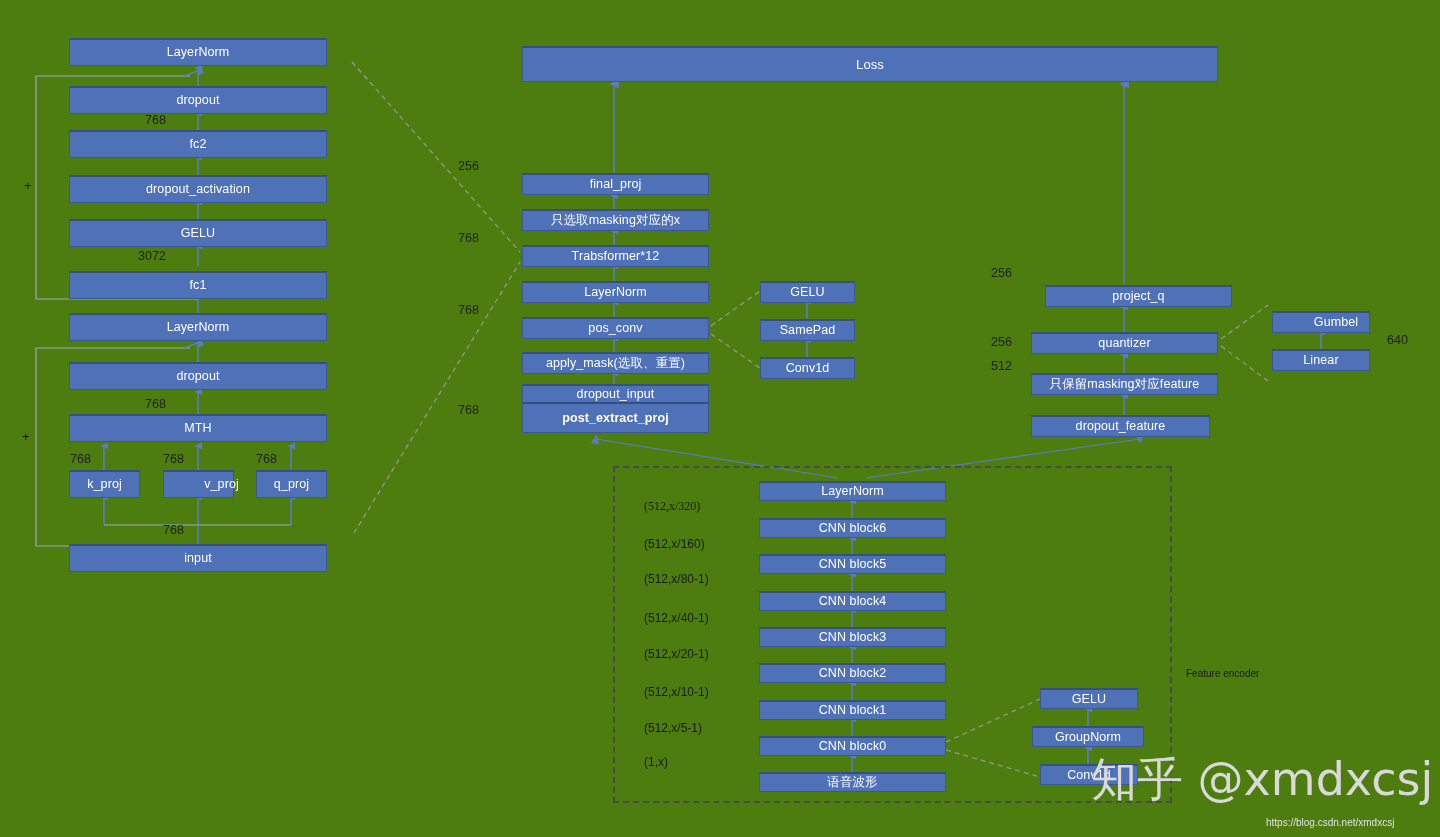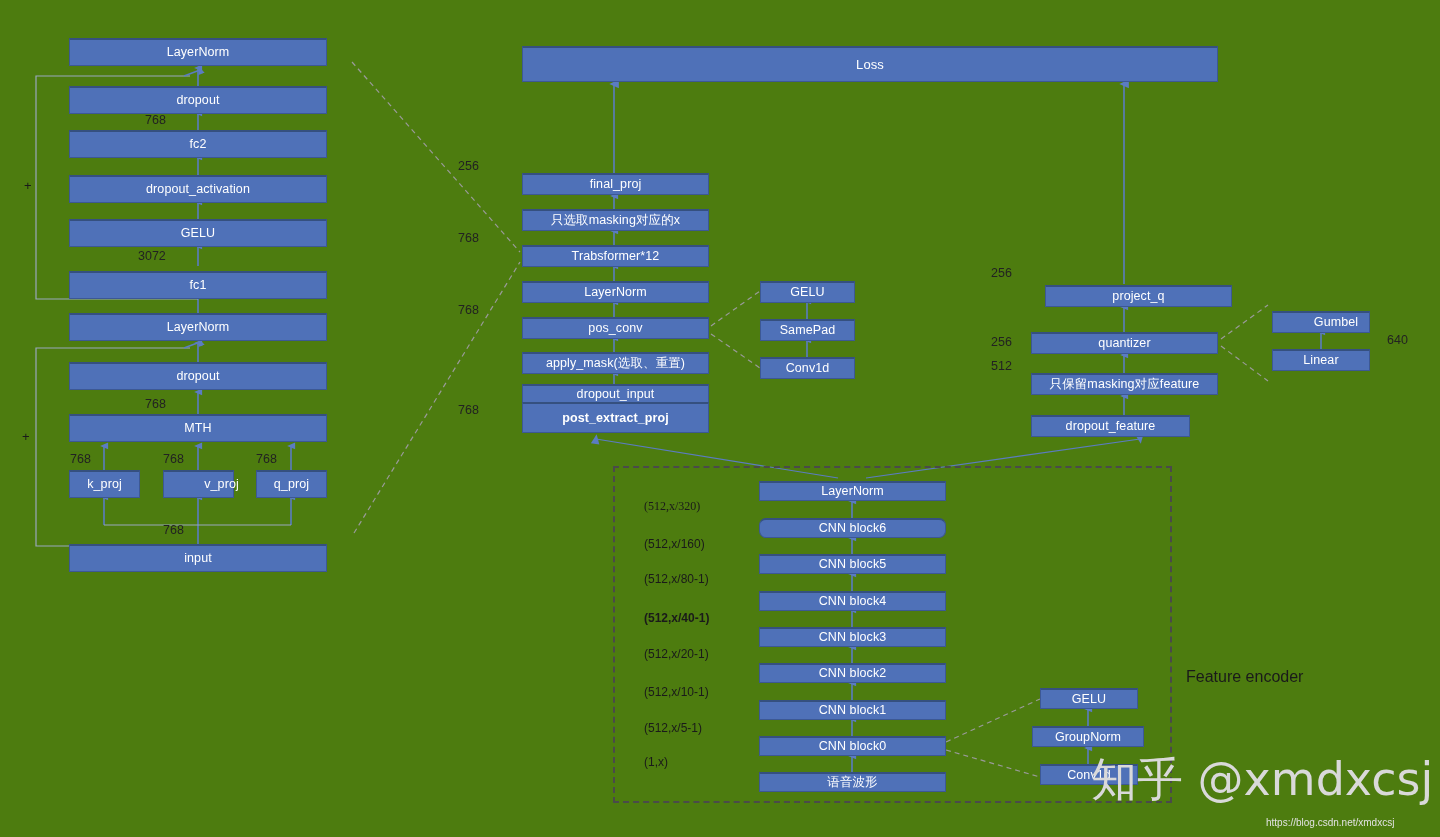--- a/index.html
+++ b/index.html
@@ -39,21 +39,21 @@
     position:absolute;
     color:#1a1a1a;
     font-size:12.5px;
     line-height:1;
     white-space:nowrap;
     user-select:none;
   }
   .lbl.dim{color:#222;}
   .lbl.sm{font-size:12px;}
   .lbl.plus{font-size:13px;}
-  .lbl.enc{font-size:16px;color:#1a1a1a;}
+  .lbl.enc{font-size:10px;color:#1a1a1a;}
   
   svg.wires{
     position:absolute;
     left:0;top:0;
     width:1440px;height:837px;
     pointer-events:none;
     overflow:visible;
   }
   
   .dashbox{
@@ -240,47 +240,47 @@
   <div class="lbl dim" style="left:458px;top:304px;">768</div>
   <div class="lbl dim" style="left:458px;top:404px;">768</div>
 
   <div class="box" style="left:760px;top:281px;width:95px;height:22px;">GELU</div>
   <div class="box" style="left:760px;top:319px;width:95px;height:22px;">SamePad</div>
   <div class="box" style="left:760px;top:357px;width:95px;height:22px;">Conv1d</div>
 
   <div class="box" style="left:1031px;top:285px;width:187px;height:22px;margin-left:14px;">project_q</div>
   <div class="box" style="left:1031px;top:332px;width:187px;height:22px;">quantizer</div>
   <div class="box cn" style="left:1031px;top:373px;width:187px;height:22px;">只保留masking对应feature</div>
-  <div class="box" style="left:1031px;top:415px;width:159px;height:22px;">dropout_feature</div>
+  <div class="box" style="left:1031px;top:415px;width:179px;height:22px;">dropout_feature</div>
 
   <div class="lbl dim" style="left:991px;top:267px;">256</div>
   <div class="lbl dim" style="left:991px;top:336px;">256</div>
   <div class="lbl dim" style="left:991px;top:360px;">512</div>
 
   <div class="box" style="left:1272px;top:311px;width:98px;height:22px;padding-left:30px;">Gumbel</div>
   <div class="box" style="left:1272px;top:349px;width:98px;height:22px;">Linear</div>
   <div class="lbl dim" style="left:1387px;top:334px;">640</div>
 
   <div class="dashbox" style="left:613px;top:466px;width:559px;height:337px;"></div>
   <div class="lbl enc" style="left:1186px;top:669px;">Feature encoder</div>
 
   <div class="box" style="left:759px;top:481px;width:187px;height:20px;">LayerNorm</div>
-  <div class="box" style="left:759px;top:518px;width:187px;height:20px;border-radius:7px;">CNN block6</div>
+  <div class="box" style="left:759px;top:518px;width:187px;height:20px;">CNN block6</div>
   <div class="box" style="left:759px;top:554px;width:187px;height:20px;">CNN block5</div>
   <div class="box" style="left:759px;top:591px;width:187px;height:20px;">CNN block4</div>
   <div class="box" style="left:759px;top:627px;width:187px;height:20px;">CNN block3</div>
   <div class="box" style="left:759px;top:663px;width:187px;height:20px;">CNN block2</div>
   <div class="box" style="left:759px;top:700px;width:187px;height:20px;">CNN block1</div>
   <div class="box" style="left:759px;top:736px;width:187px;height:20px;">CNN block0</div>
   <div class="box cn" style="left:759px;top:772px;width:187px;height:20px;">语音波形</div>
 
   <div class="lbl sm" style="left:644px;top:500px;font-family:Liberation Serif, serif;">(512,x/320)</div>
   <div class="lbl sm" style="left:644px;top:538px;">(512,x/160)</div>
   <div class="lbl sm" style="left:644px;top:573px;">(512,x/80-1)</div>
-  <div class="lbl sm" style="left:644px;top:612px;font-weight:bold;">(512,x/40-1)</div>
+  <div class="lbl sm" style="left:644px;top:612px;">(512,x/40-1)</div>
   <div class="lbl sm" style="left:644px;top:648px;">(512,x/20-1)</div>
   <div class="lbl sm" style="left:644px;top:686px;">(512,x/10-1)</div>
   <div class="lbl sm" style="left:644px;top:722px;">(512,x/5-1)</div>
   <div class="lbl sm" style="left:644px;top:756px;">(1,x)</div>
 
   <div class="box" style="left:1040px;top:688px;width:98px;height:21px;">GELU</div>
   <div class="box" style="left:1032px;top:726px;width:112px;height:21px;">GroupNorm</div>
   <div class="box" style="left:1040px;top:764px;width:98px;height:21px;">Conv1d</div>
 
   <div class="wm" style="left:1091px;top:756px;">知乎 @xmdxcsj</div>

